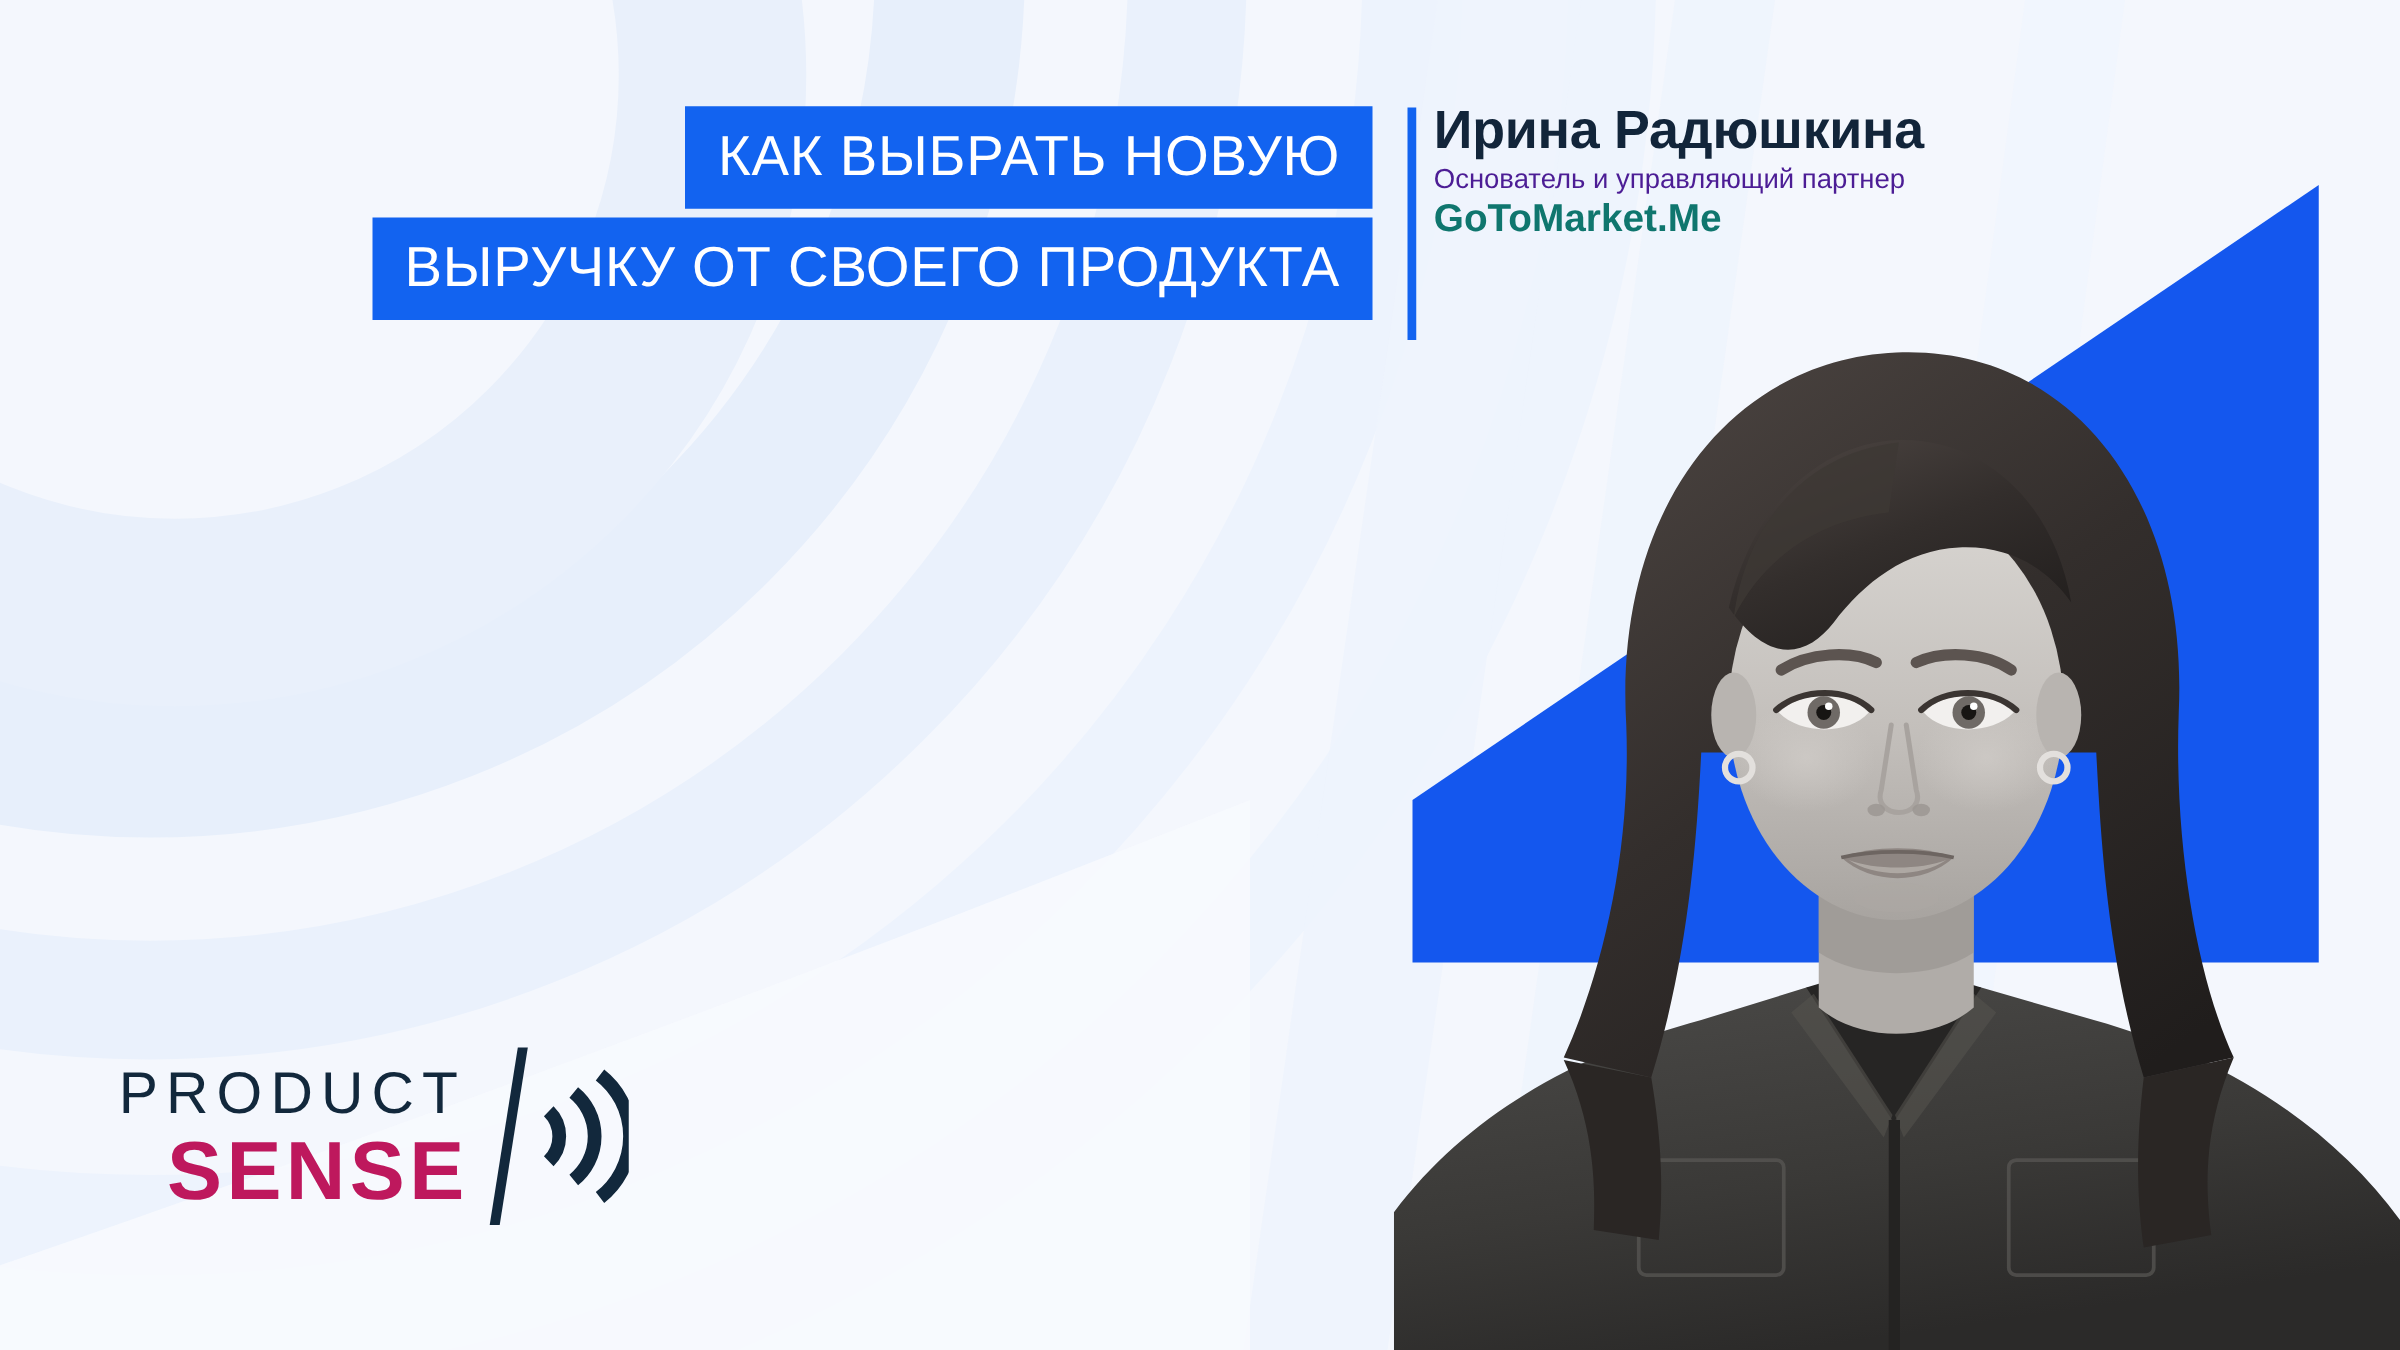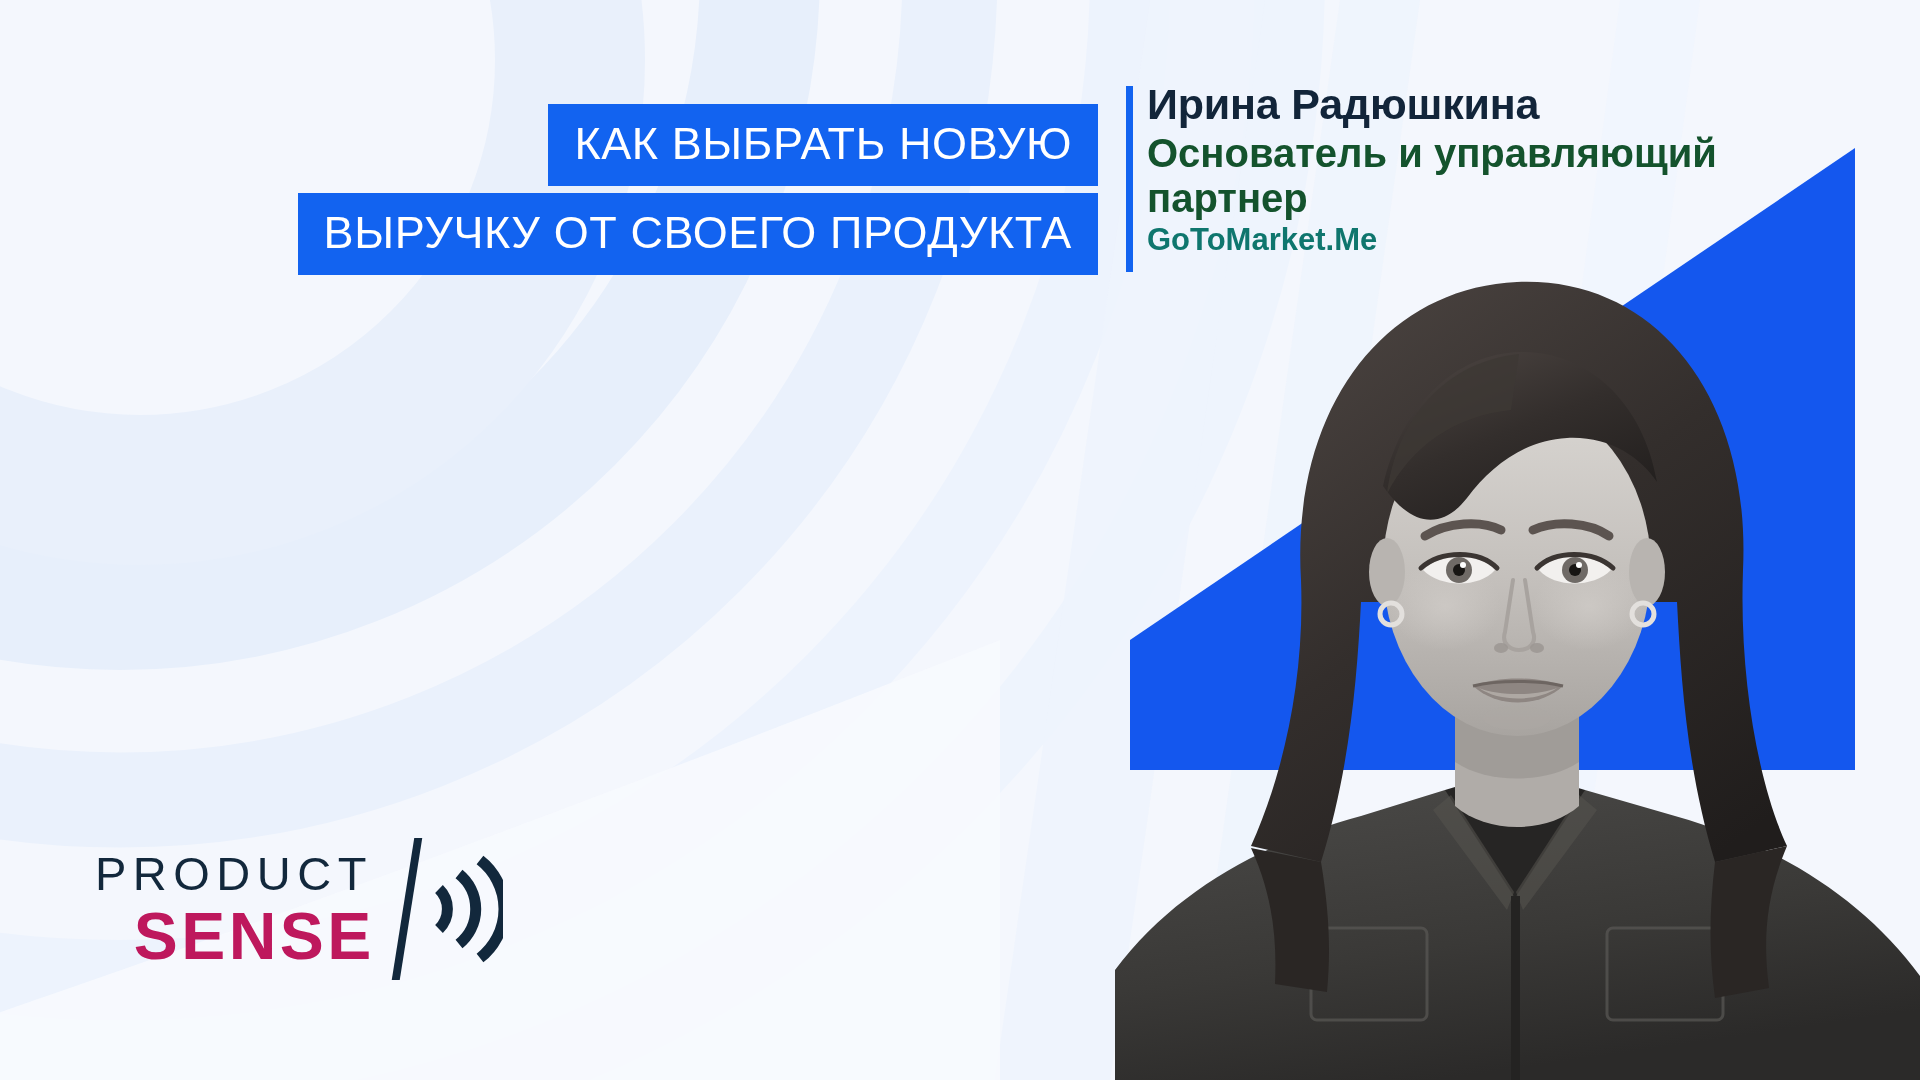--- a/index.html
+++ b/index.html
@@ -20,21 +20,21 @@
 
   
   .portrait-wrap{
     position:absolute;left:1115px;bottom:0;width:805px;height:830px;
     overflow:hidden;
   }
   .portrait-wrap svg{display:block;}
 
   
   .title-block{
-    position:absolute;left:0;top:104px;width:1098px;
+    position:absolute;left:0;top:85px;width:1098px;
     display:flex;flex-direction:column;align-items:flex-end;gap:7px;
   }
   .title-bar{
     background:#1263f0;color:#ffffff;
     font-size:45px;line-height:1;
     font-weight:400;letter-spacing:.6px;
     padding:17px 26px 20px 26px;
     white-space:nowrap;
     text-transform:uppercase;
   }
@@ -47,21 +47,21 @@
   .speaker:before{
     content:"";position:absolute;left:0;top:4px;
     width:7px;height:186px;background:#1263f0;
   }
   .sp-name{
     font-size:43px;font-weight:700;color:#12253a;
     line-height:1.04;letter-spacing:-.2px;margin:0 0 4px 0;
     white-space:nowrap;
   }
   .sp-role{
-    font-size:40px;font-weight:700;color:#14532d;
+    font-size:22px;font-weight:400;color:#4c1d95;
     line-height:1.13;margin:0 0 1px 0;
     max-width:580px;
   }
   .sp-company{
     font-size:31px;font-weight:700;color:#0f766e;
     line-height:1.15;margin:0;
   }
 
   
   .logo{

